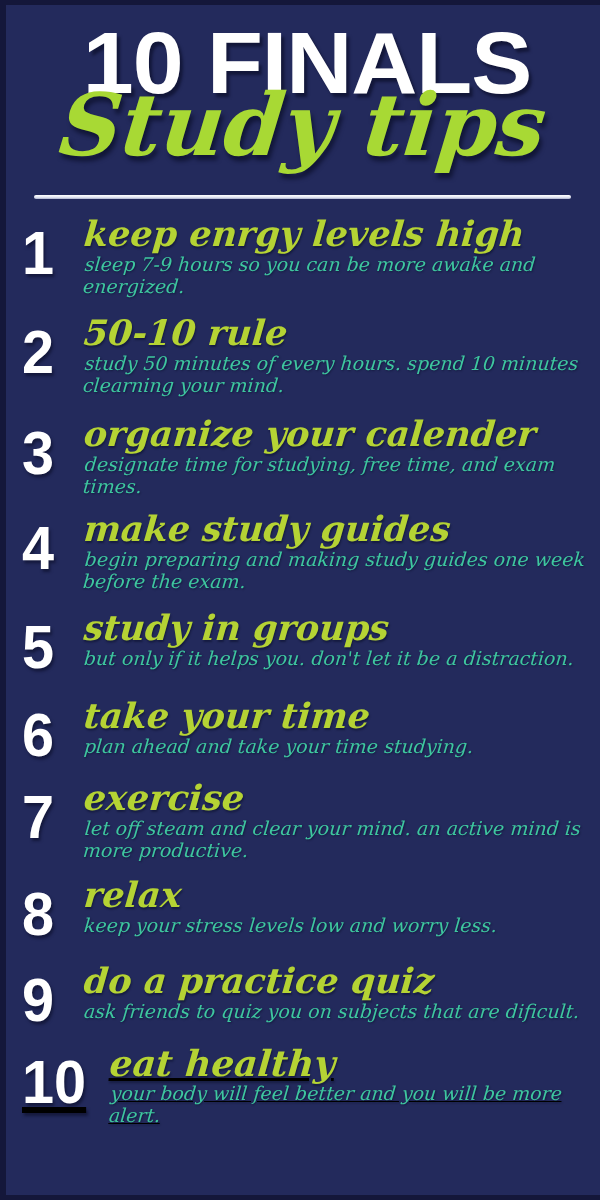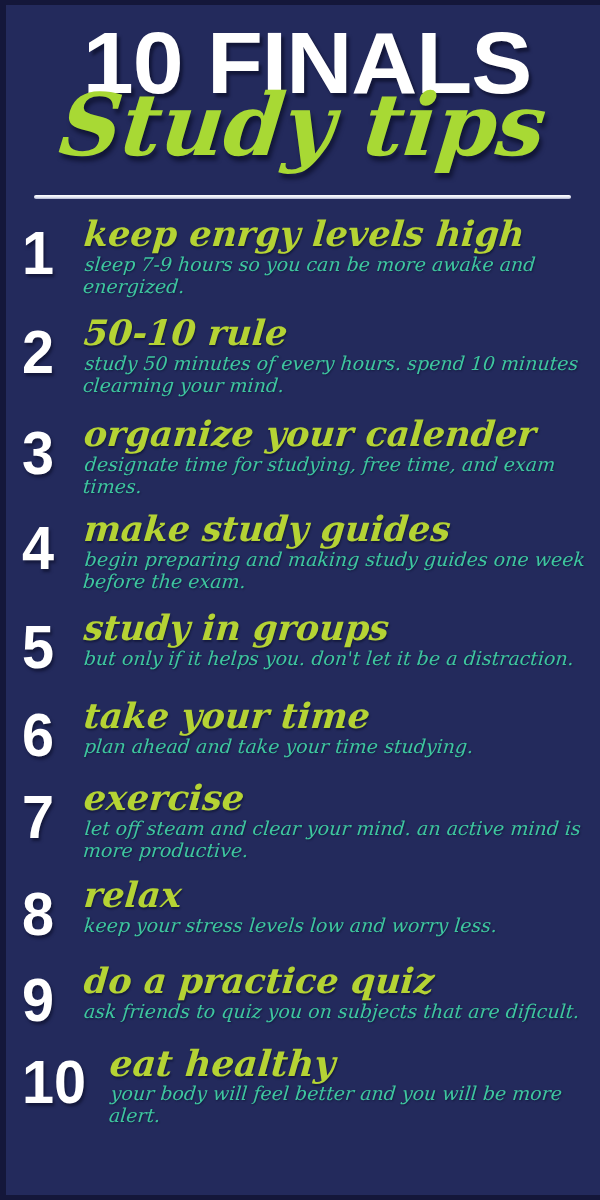--- a/index.html
+++ b/index.html
@@ -149,21 +149,21 @@
   
   .tip-1  { margin-top: 2px;  }
   .tip-2  { margin-top: 14px; }
   .tip-3  { margin-top: 16px; }
   .tip-4  { margin-top: 10px; }
   .tip-5  { margin-top: 14px; }
   .tip-6  { margin-top: 16px; }
   .tip-7  { margin-top: 10px; }
   .tip-8  { margin-top: 12px; }
   .tip-9  { margin-top: 14px; }
-  .tip-10 { margin-top: 10px; }
+  .tip-10 { margin-top: 10px; text-decoration: underline; }
 
   .tip-10 .tip-title { font-size: 36px; }
 </style>
 </head>
 <body>
 
 <div id="poster">
 
   <div id="header">
     <div id="headline">10 FINALS</div>

